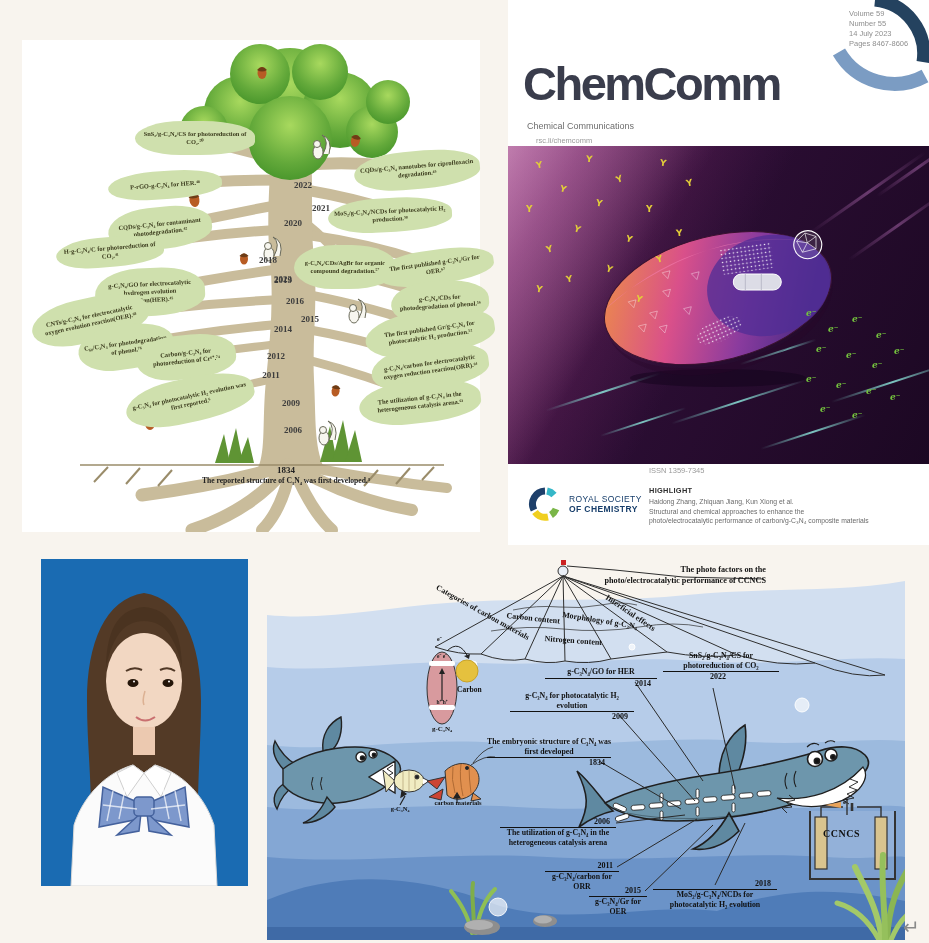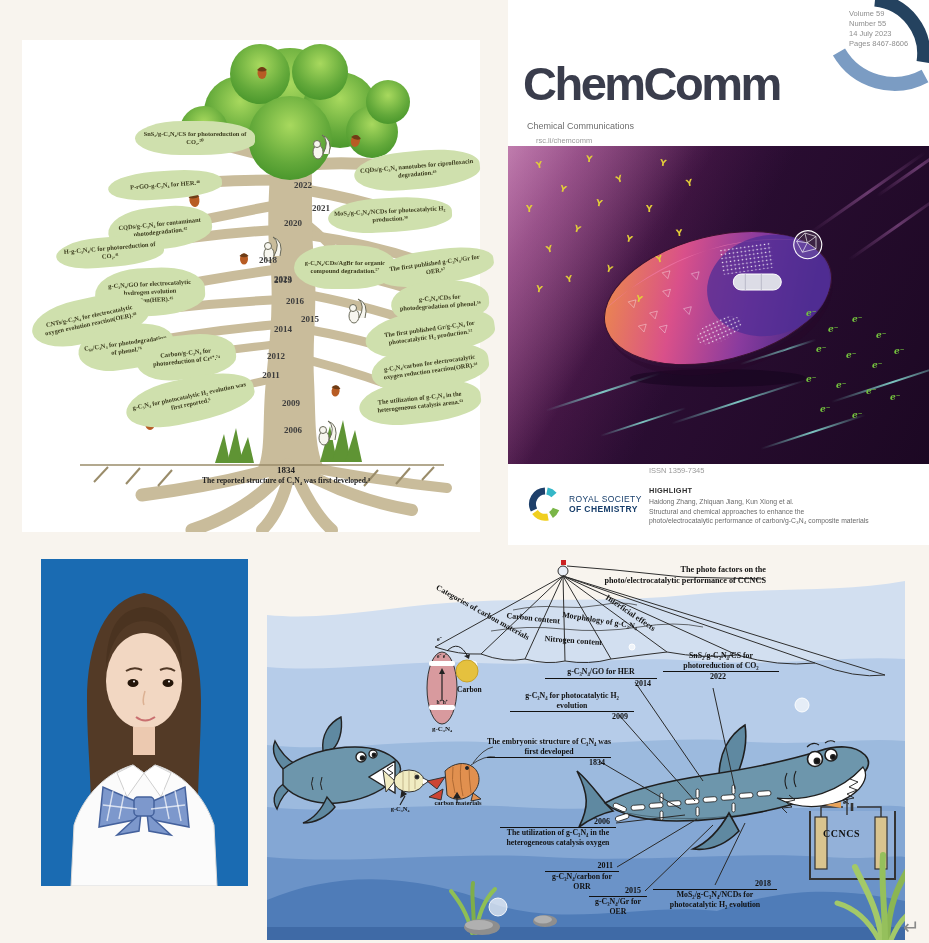--- a/index.html
+++ b/index.html
@@ -577,21 +577,21 @@
     <div class="ms ms-top" style="left:243px;top:136px;width:124px;">
       <span class="lab">g-C₃N₄ for photocatalytic H₂ evolution</span>
       <span class="yr2">2009</span>
     </div>
     <div class="ms ms-top" style="left:220px;top:182px;width:124px;">
       <span class="lab">The embryonic structure of C₃N₄ was first developed</span>
       <span class="yr2">1834</span>
     </div>
     <div class="ms ms-bot" style="left:233px;top:262px;width:116px;">
       <span class="yr2">2006</span>
-      <span class="lab">The utilization of g-C₃N₄ in the heterogeneous catalysis oxygen</span>
+      <span class="lab">The utilization of g-C₃N₄ in the heterogeneous catalysis arena</span>
     </div>
     <div class="ms ms-bot" style="left:278px;top:306px;width:74px;">
       <span class="yr2">2011</span>
       <span class="lab">g-C₃N₄/carbon for ORR</span>
     </div>
     <div class="ms ms-bot" style="left:322px;top:331px;width:58px;">
       <span class="yr2">2015</span>
       <span class="lab">g-C₃N₄/Gr for OER</span>
     </div>
     <div class="ms ms-bot" style="left:386px;top:324px;width:124px;">

